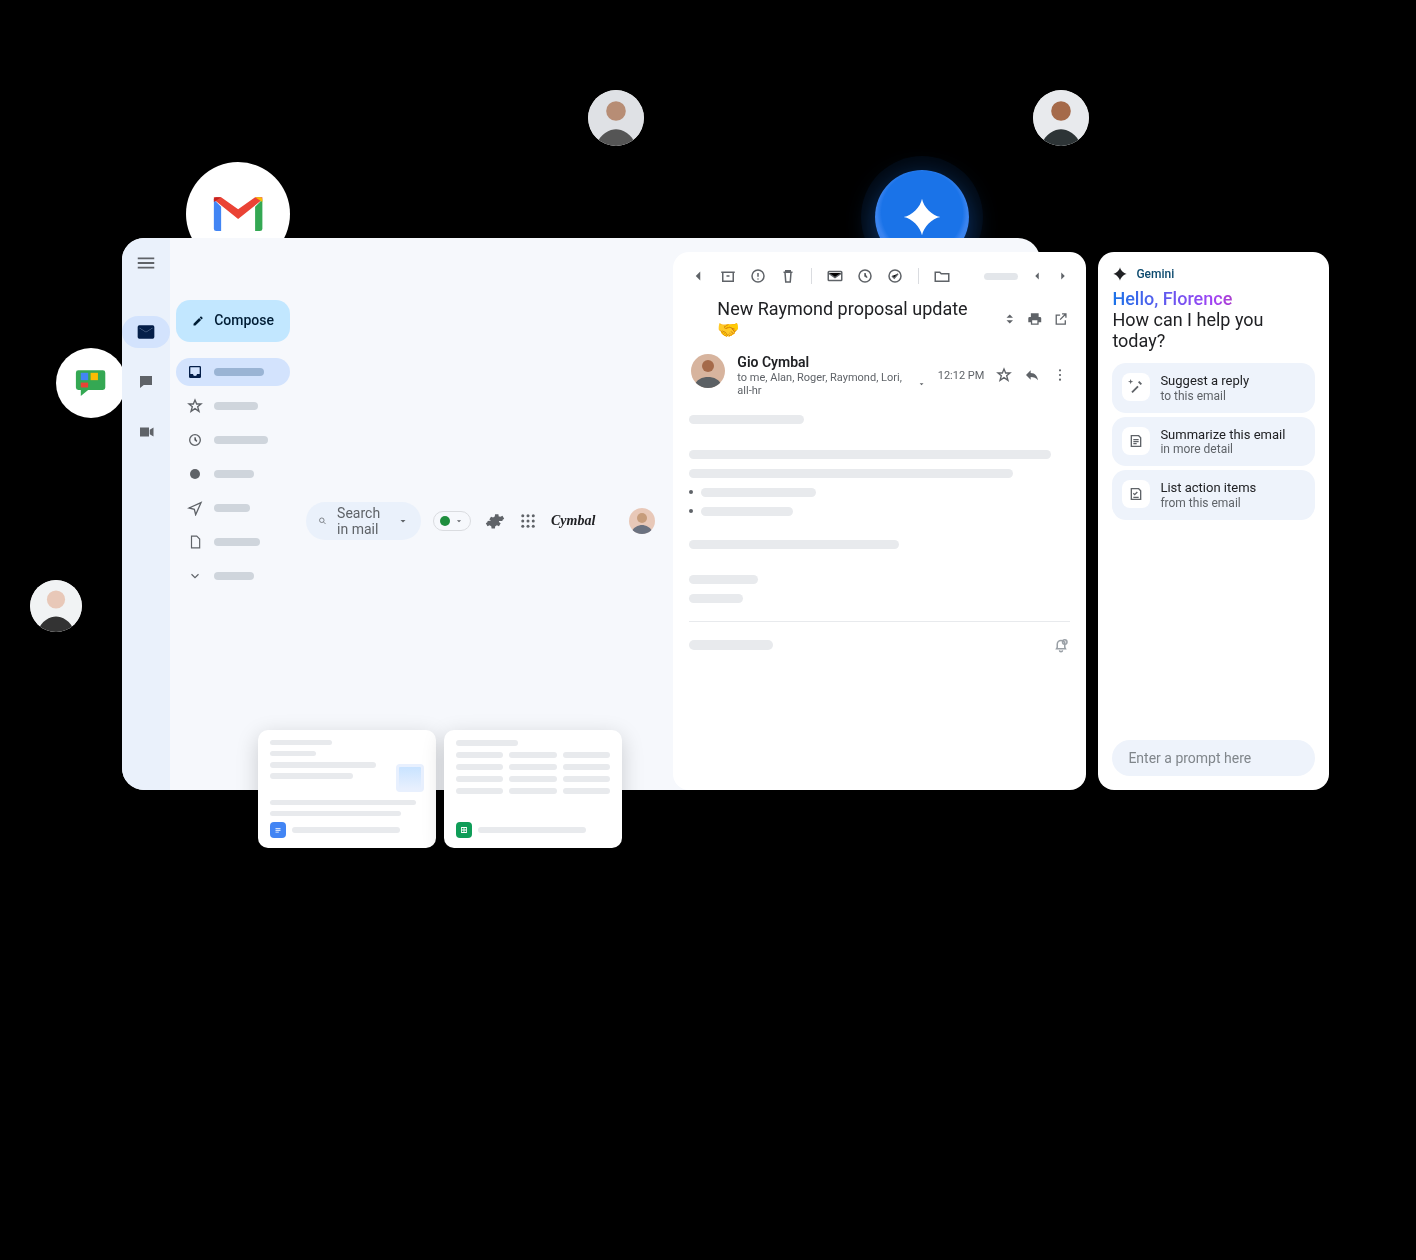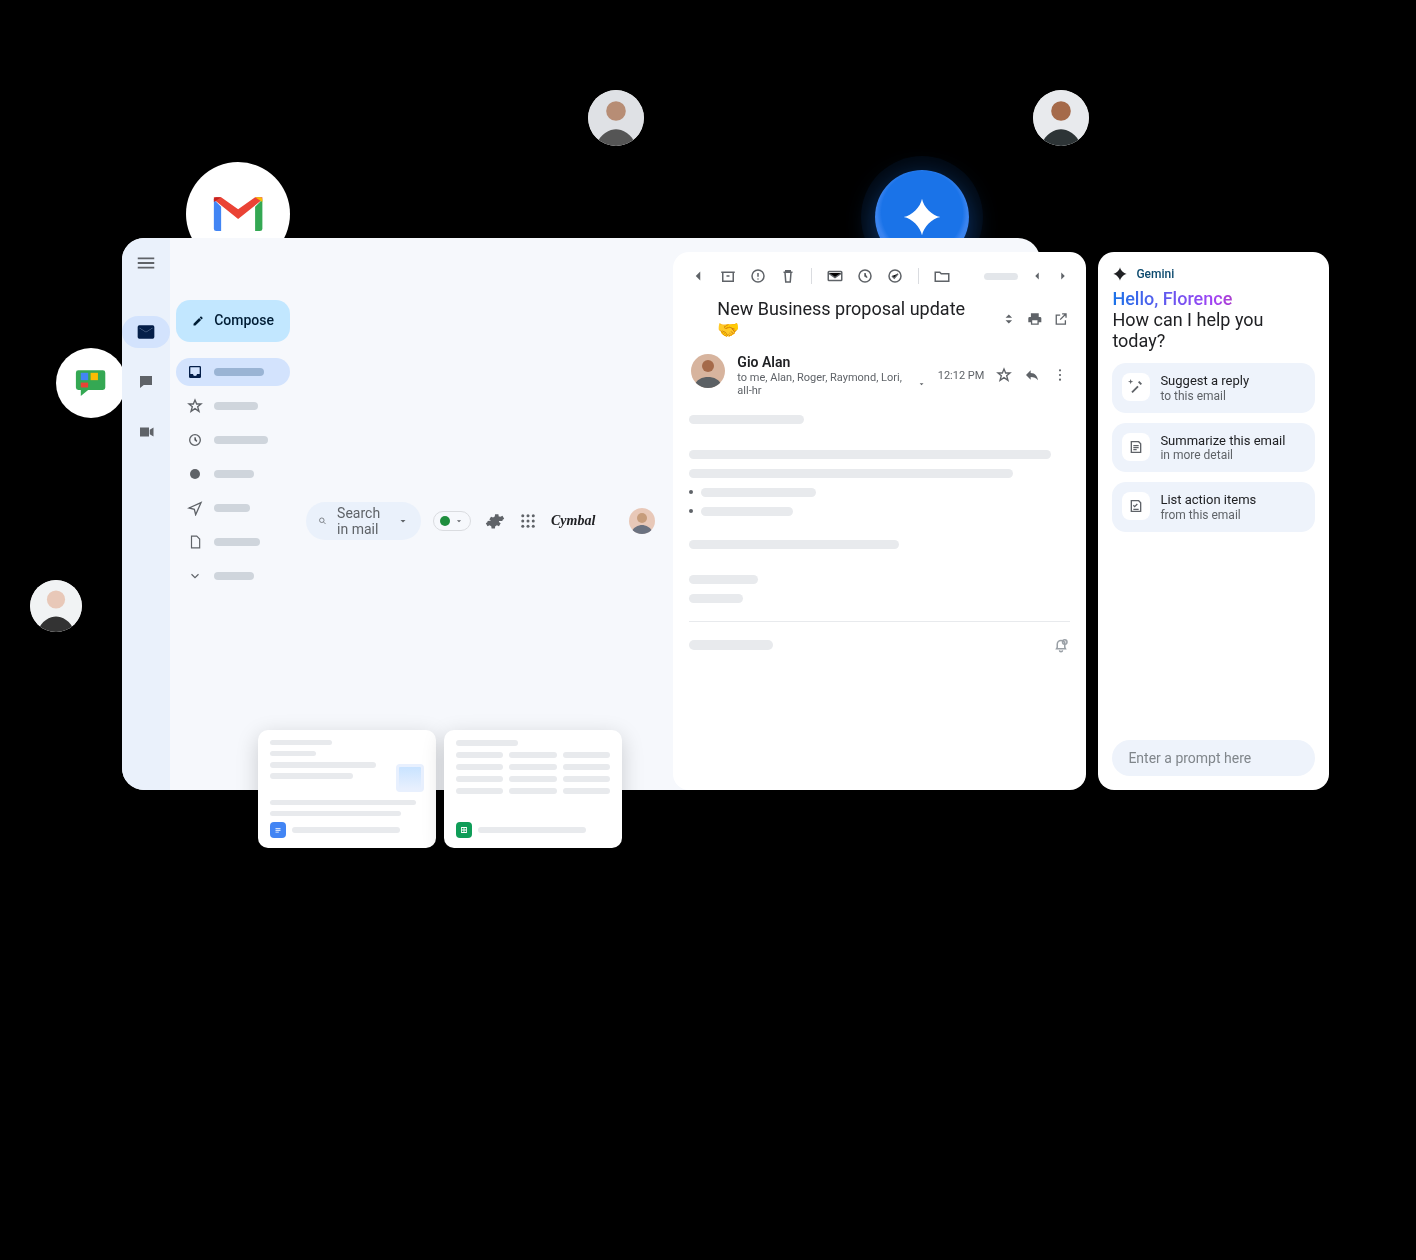--- a/index.html
+++ b/index.html
@@ -150,21 +150,21 @@
     background:#fff;
     border-radius:16px;
     padding:14px 14px;
     display:flex; flex-direction:column;
   }
   .gemini-head { display:flex; align-items:center; gap:8px; font-size:12px; color:#0c4a6e; font-weight:500;}
   .greet { margin-top:6px; font-size:18px; font-weight:500;
        background: linear-gradient(90deg,#1a73e8,#a142f4,#d93025);
        -webkit-background-clip:text; background-clip:text; color:transparent; }
   .subgreet { font-size:18px; color:#202124; }
-  .suggestions { margin-top:12px; display:flex; flex-direction:column; gap:10px;justify-content:space-between; }
+  .suggestions { margin-top:12px; display:flex; flex-direction:column; gap:4px;justify-content:space-between; }
   .sugg { background:#eef3fb; border-radius:14px; padding:10px; display:flex; gap:10px; cursor:pointer; }
   .sugg .ibox { width:28px; height:28px; border-radius:8px; background:#fff;
        display:flex; align-items:center; justify-content:center; color:#5f6368; flex:none;}
   .sugg .t1 { font-size:13px; color:#202124; line-height:1.2 }
   .sugg .t2 { font-size:12px; color:#5f6368 }
   .prompt {
     margin-top:auto;
     background:#eef3fb; border-radius:24px;
     height:36px; display:flex; align-items:center; padding:0 16px;
     color:#80868b; font-size:14px;
@@ -435,21 +435,21 @@
           <svg width="14" height="14" viewBox="0 0 24 24">
               <path fill="#5f6368" d="M15 6l-6 6 6 6"></path>
             </svg>
           <svg width="14" height="14" viewBox="0 0 24 24">
               <path fill="#5f6368" d="M9 6l6 6-6 6"></path>
             </svg>
         </div>
 
         <div class="subject-row">
           <span class="subject">
-            <span>New Business proposal update</span><span>🤝</span>
+            <span>New Raymond proposal update</span><span>🤝</span>
           </span>
           <span class="grow"></span>
           <svg width="16" height="16" viewBox="0 0 24 24">
               <path fill="#5f6368" d="M7 14l5 5 5-5M7 10l5-5 5 5"></path>
             </svg>
           <svg width="16" height="16" viewBox="0 0 24 24">
               <path fill="#5f6368" d="M6 9V3h12v6h2a2 2 0 0 1 2 2v6h-4v4H6v-4H2v-6a2 2 0 0 1 2-2zm2 10h8v-5H8z"></path>
             </svg>
           <svg width="16" height="16" viewBox="0 0 24 24">
               <path fill="none" stroke="#5f6368" stroke-width="2" d="M14 4h6v6M20 4l-9 9M19 14v6H5V6h6"></path>
@@ -457,21 +457,21 @@
         </div>
 
         <div class="sender-row">
           <div class="sender-avatar">
             <svg viewBox="0 0 34 34">
                 <circle cx="17" cy="12" r="6" fill="#a56a4a"></circle>
                 <path d="M3 34c1-9 9-11 14-11s13 2 14 11z" fill="#5b6064"></path>
               </svg>
           </div>
           <div class="sender-col">
-            <div class="sender-name">Gio Alan</div>
+            <div class="sender-name">Gio Cymbal</div>
             <div class="recipients">
               <span>to me, Alan, Roger, Raymond, Lori, all-hr</span>
               <svg width="10" height="10" viewBox="0 0 24 24">
                   <path fill="#5f6368" d="M7 10l5 5 5-5z"></path>
                 </svg>
             </div>
           </div>
           <div class="sender-right">
             <span>12:12 PM</span>
             <svg width="16" height="16" viewBox="0 0 24 24">

